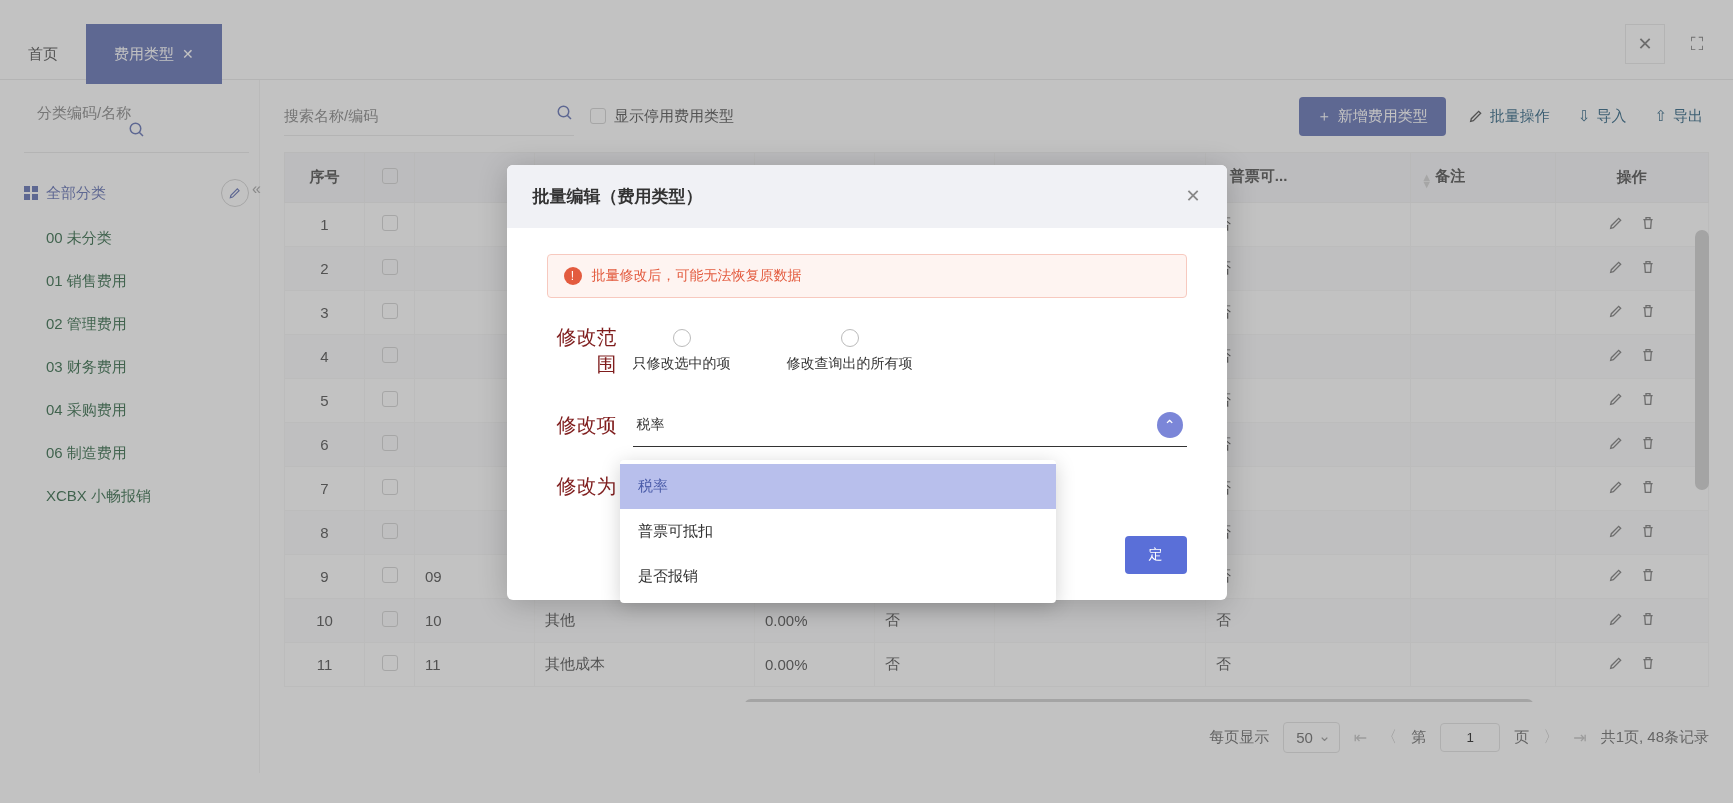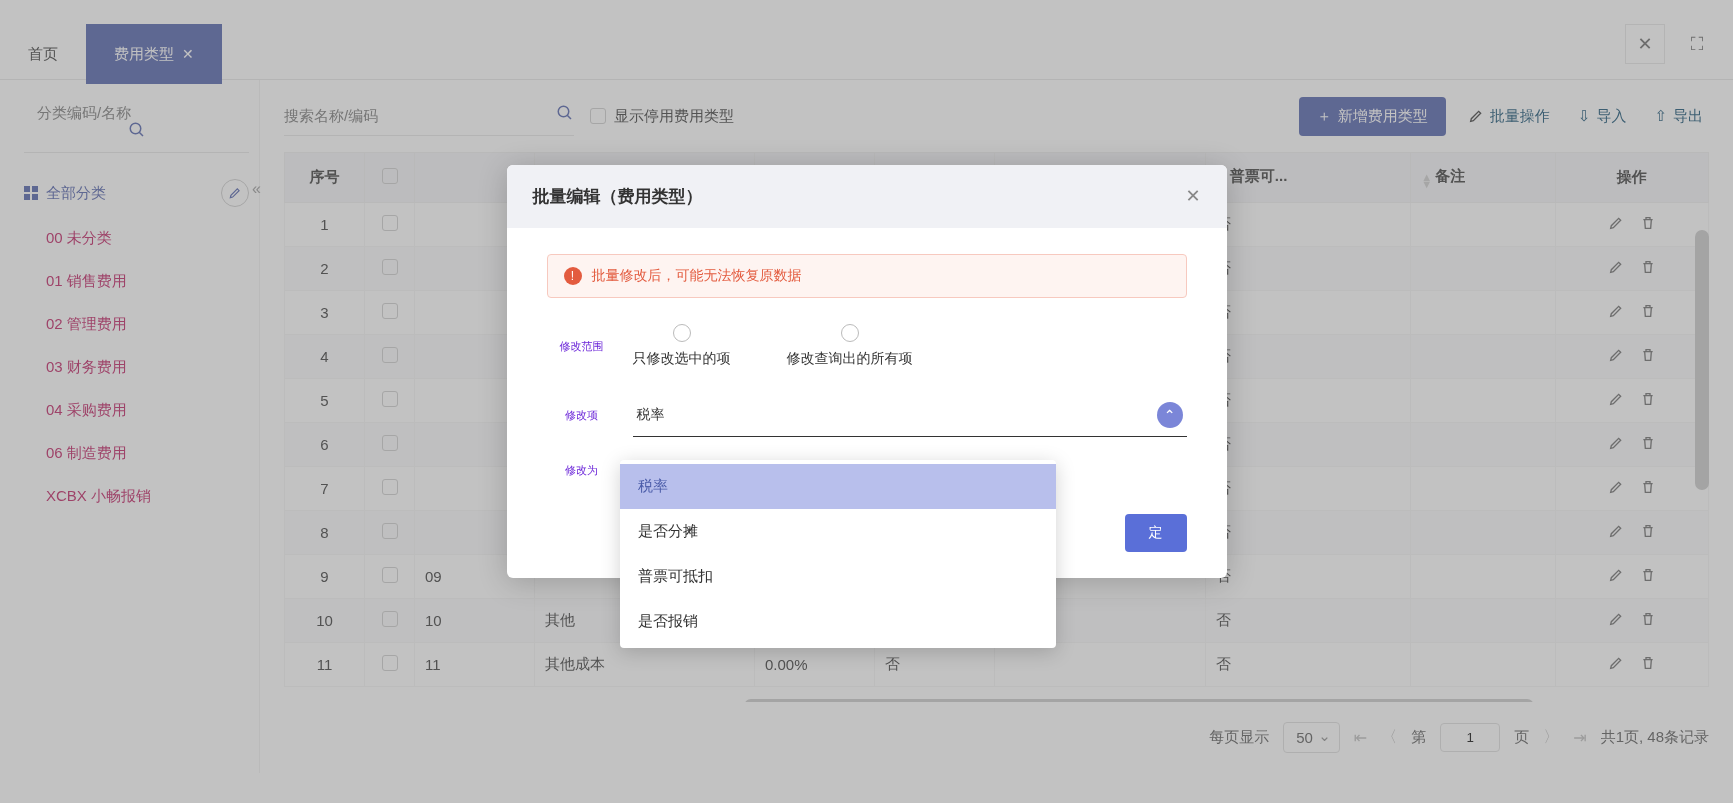--- a/index.html
+++ b/index.html
@@ -20,21 +20,21 @@
   
   .sidebar { width: 260px; padding: 16px 10px 0 24px; border-right: 1px solid #f0f0f0; position:relative;}
   .sidebar-search { display: flex; align-items: center; border-bottom: 1px solid #e5e5e5; padding: 8px 0; margin-bottom: 16px; flex-direction: column; }
   .sidebar-search input { border: none; outline: none; flex: 1; font-size: 15px; color: #999; background: transparent; }
   .sidebar-search .sicon { color: #4a5ba8; font-size: 18px; }
   .sidebar-head { display: flex; align-items: center; gap: 8px; color: #4a5ba8; font-size: 15px; padding: 10px 0; }
   .sidebar-head .grid-ic { display:inline-flex; gap:2px; flex-wrap:wrap; width:14px;}
   .sidebar-head .grid-ic span{width:6px;height:6px;background:#4a5ba8;}
   .sidebar-head .edit-circle { margin-left: auto; width: 28px; height: 28px; border: 1px solid #ccc; border-radius: 50%; display: flex; align-items: center; justify-content: center; color: #4a5ba8; font-size: 14px; }
   .collapse-btn { position: absolute; right: -2px; top: 100px; color: #999; font-size: 16px; cursor:pointer;}
-  .cat-item { padding: 12px 0 12px 22px; font-size: 15px; color: #be185d; cursor: pointer; }
+  .cat-item { padding: 12px 0 12px 22px; font-size: 15px; color: #14532d; cursor: pointer; }
   
   
   .content { flex: 1; padding: 16px 24px 0 24px; position: relative; overflow:hidden;}
   .toolbar { display: flex; align-items: center; gap: 16px; margin-bottom: 16px; }
   .search2 { display: flex; align-items: center; border-bottom: 1px solid #e5e5e5; width: 290px; padding: 8px 0; }
   .search2 input { border: none; outline: none; flex: 1; font-size: 15px; color: #999; background:transparent;}
   .search2 .sicon { color: #4a5ba8; font-size: 18px; }
   .chk { width: 16px; height: 16px; border: 1px solid #ccc; border-radius: 3px; display: inline-block; }
   .chk-label { display:flex; align-items:center; gap:8px; font-size:15px; color:#333;}
   .spacer { flex: 1; }
@@ -65,21 +65,21 @@
   
   
   .modal { position: absolute; left: 50%; top: 165px; transform: translateX(-50%); width: 720px; background: #fff; border-radius: 6px; box-shadow: 0 4px 30px rgba(0,0,0,0.2); }
   .modal-hd { display:flex; align-items:flex-start; padding: 20px 26px; background:#f0f1f5; border-radius:6px 6px 0 0;}
   .modal-title { font-size: 17px; font-weight: bold; }
   .modal-close { margin-left:auto; color:#888; font-size:18px; cursor:pointer;}
   .modal-body { padding: 26px 40px 36px; }
   .alert { border:1px solid #f7c9bf; background:#fef4f1; color:#e35b3f; border-radius:4px; padding:12px 16px; display:flex; align-items:center; gap:10px; font-size:14px;}
   .alert-ic{ width:18px;height:18px;border-radius:50%;background:#e35b3f;color:#fff;display:flex;align-items:center;justify-content:center;font-size:12px;}
   .form-row { display:flex; align-items:center; gap:16px; margin-top:26px;}
-  .form-label { width:70px; text-align:center; color:#6d28d9; font-size:11px;}
+  .form-label { width:70px; text-align:right; color:#7f1d1d; font-size:20px;}
   .radio { width:18px;height:18px;border:1px solid #bbb;border-radius:50%; display:inline-block;}
   .radio-wrap{display:flex;align-items:center;gap:8px;flex-direction:column;}
   .select { flex:1; border-bottom:1px solid #333; padding:8px 4px; display:flex; align-items:center; position:relative;}
   .select-arrow{ margin-left:auto; width:26px;height:26px;border-radius:50%;background:#7b86d8;color:#fff;display:flex;align-items:center;justify-content:center; font-size:14px;}
   .modal-ft { padding: 0 40px 26px; display:flex; justify-content:flex-end;}
   .btn-confirm{ background:#5a6fd8;color:#fff;padding:10px 24px;border-radius:4px;cursor:pointer;}
   
   
   .dropdown { position:absolute; left:620px; top:460px; width:436px; background:#fff; border-radius:4px; box-shadow:0 4px 20px rgba(0,0,0,0.18); padding:4px 0; z-index:5;}
   .dropdown-item{ padding:13px 18px; font-size:15px; cursor:pointer;}
@@ -487,17 +487,16 @@
     </div>
   </div>
   <div class="modal-ft">
     <div class="btn-confirm">定</div>
   </div>
 </div>
 
 <div class="dropdown">
   <div id="dd-items">
       <div class="dropdown-item sel">税率</div>
-      <div class="dropdown-item">是否分摊</div>
       <div class="dropdown-item">普票可抵扣</div>
       <div class="dropdown-item">是否报销</div>
     </div>
 </div>
 
 </body></html>

